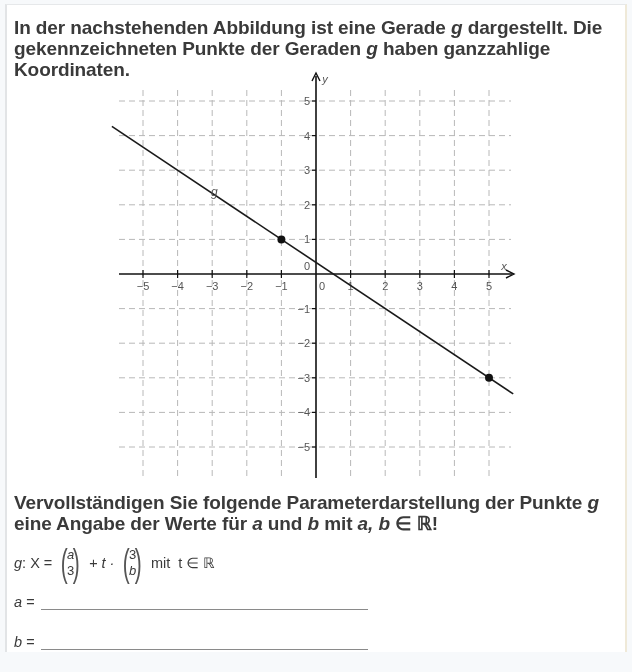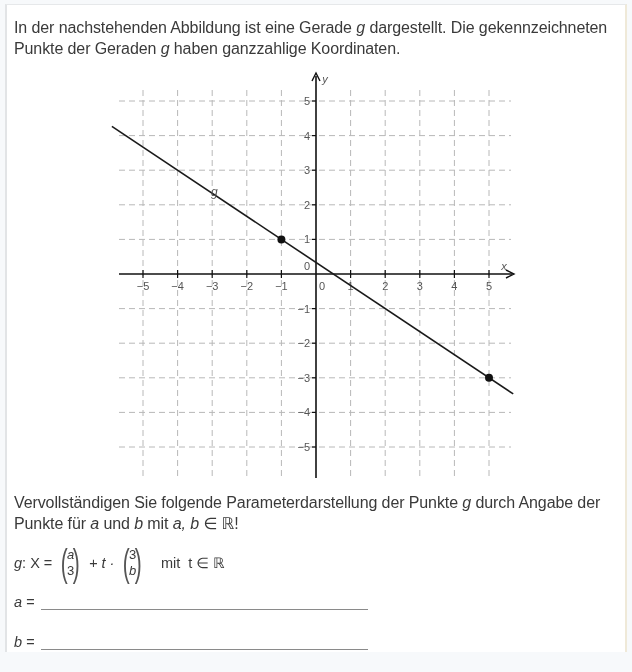--- a/index.html
+++ b/index.html
@@ -14,22 +14,23 @@
   .card {
     position: absolute; left: 5px; top: 4px; width: 622px; height: 648px;
     background: #ffffff;
     border-left: 2px solid #e2e4e6;
     border-top: 1px solid #e6e8ea;
     border-right: 2px solid #efe9d8;
     box-sizing: border-box;
   }
   .text {
     position: absolute; left: 14px;
-    font-size: 16px; line-height: 21px; color: #3a3a3a;
+    font-size: 19px; line-height: 21px; color: #3a3a3a;
     letter-spacing: -0.1px;
+    font-weight: bold;
   }
   .intro { top: 17px; width: 610px; }
   .task { top: 492px; width: 610px; }
   i.m { font-style: italic; font-family: "Liberation Sans", sans-serif; }
   .formula {
     position: absolute; left: 14px; top: 541px; height: 44px;
     display: flex; align-items: center; font-size: 14.5px; color: #3a3a3a;
   }
   .vec {
     display: inline-flex; align-items: center; margin: 0 2px;
@@ -134,21 +135,21 @@
     </g>
   <g id="line">
       <line x1="111.85999999999999" y1="126.36768199999997" x2="513.22" y2="393.954394" stroke="#1a1a1a" stroke-width="1.6"></line>
       <circle cx="281.4" cy="239.4" r="4" fill="#111"></circle>
       <circle cx="489" cy="377.8" r="4" fill="#111"></circle>
       <text x="211.01999999999998" y="195.95999999999998" font-size="12" fill="#555" font-style="italic">g</text>
     </g>
 </svg>
 
 <p class="text task" style="margin:0;">
-  <span>Vervollständigen Sie folgende Parameterdarstellung der Punkte </span><i class="m">g</i><span> durch Angabe der Punkte für </span><i class="m">a</i><span> und </span><i class="m">b</i><span> mit  </span><i class="m">a, b</i><span> ∈ ℝ!</span>
+  <span>Vervollständigen Sie folgende Parameterdarstellung der Punkte </span><i class="m">g</i><span> eine Angabe der Werte für </span><i class="m">a</i><span> und </span><i class="m">b</i><span> mit  </span><i class="m">a, b</i><span> ∈ ℝ!</span>
 </p>
 
 <div class="formula">
   <i class="m">g</i>
   <span style="white-space:pre;">: X = </span>
   <span class="vec">
     <span class="paren">(</span>
     <span class="vec-inner">
       <i class="m">a</i>
       <span>3</span>
@@ -157,21 +158,21 @@
   </span>
   <span style="white-space:pre;font-style:italic;"> + t · </span>
   <span class="vec">
     <span class="paren">(</span>
     <span class="vec-inner">
       <span>3</span>
       <i class="m">b</i>
     </span>
     <span class="paren">)</span>
   </span>
-  <span style="white-space:pre;margin-left:10px;"> mit  t ∈ ℝ</span>
+  <span style="white-space:pre;"> mit  t ∈ ℝ</span>
 </div>
 
 <div class="answer-row row-a">
   <i class="m label">a =</i>
   <div class="answer-line"></div>
 </div>
 <div class="answer-row row-b">
   <i class="m label">b =</i>
   <div class="answer-line"></div>
 </div>

